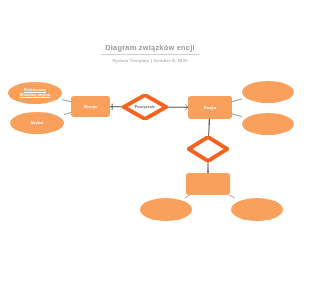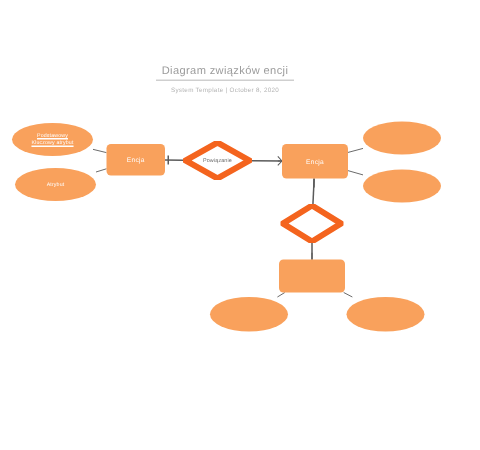--- a/index.html
+++ b/index.html
@@ -10,20 +10,21 @@
     width: 300px;
     height: 300px;
     background: #ffffff;
     font-family: "Liberation Sans", sans-serif;
     overflow: hidden;
   }
   #canvas {
     position: relative;
     width: 300px;
     height: 210px;
+    font-weight: bold;
   }
 
   
   .header {
     position: absolute;
     left: 0;
     top: 36px;
     width: 300px;
     text-align: center;
   }

